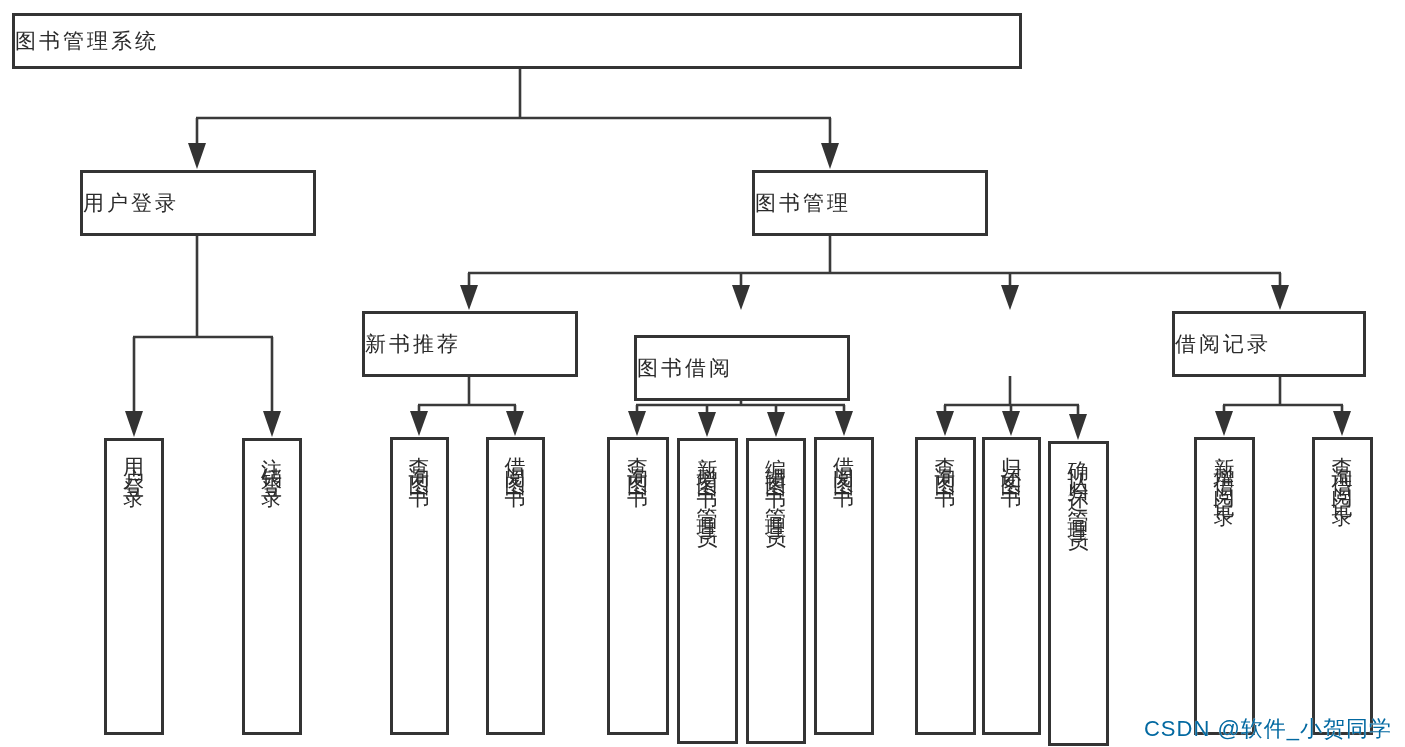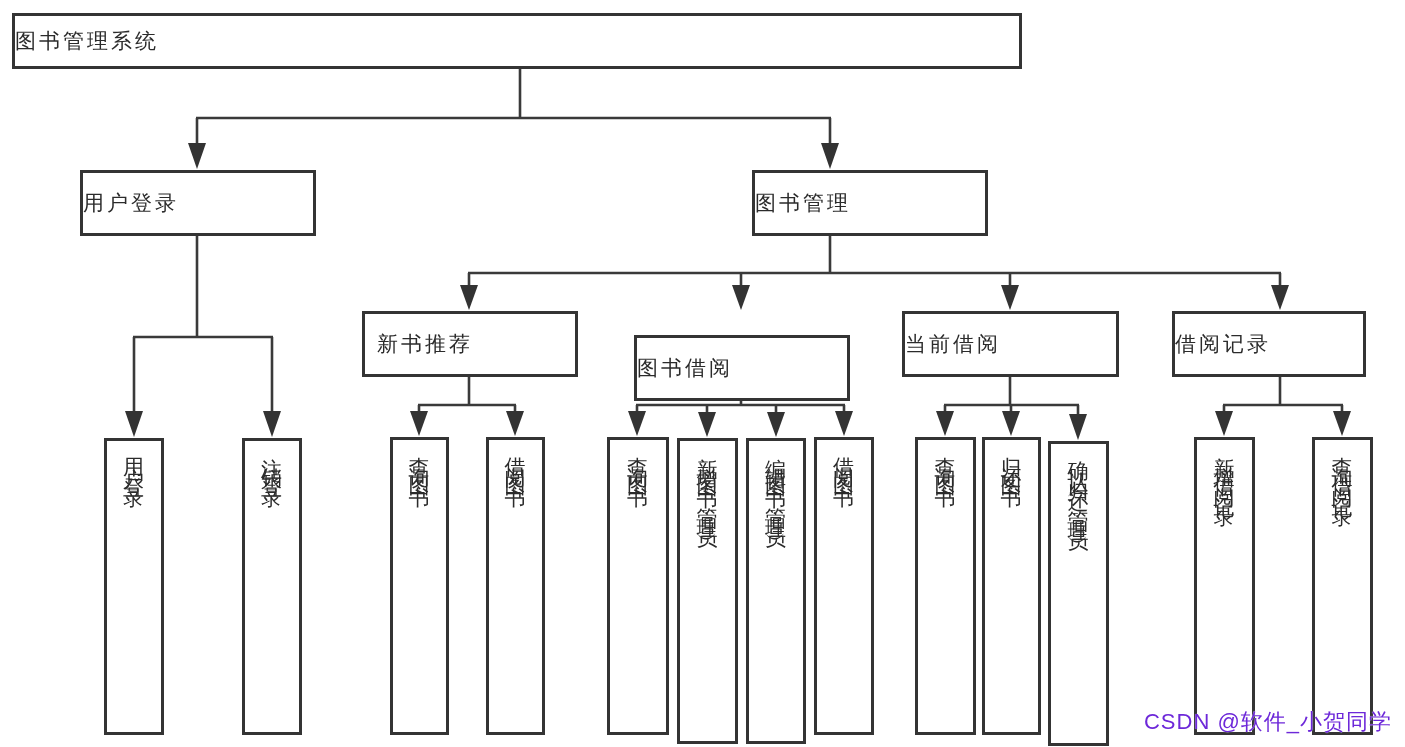--- a/index.html
+++ b/index.html
@@ -14,22 +14,22 @@
     position:absolute;box-sizing:border-box;background:#ffffff;
     border:3px solid #343434;display:flex;align-items:center;justify-content:flex-start;
   }
   .h-node{font-size:21px;letter-spacing:3px;white-space:nowrap;}
   .v-node{
     font-size:21px;letter-spacing:10px;
     writing-mode:vertical-rl;text-orientation:mixed;
     line-height:1;
   }
   .watermark{
-    position:absolute;right:13px;bottom:10px;z-index:5;
-    font-size:22px;color:#6d28d9;letter-spacing:1px;white-space:nowrap;
+    position:absolute;right:13px;bottom:3px;z-index:5;
+    font-size:22px;color:#0369a1;letter-spacing:1px;white-space:nowrap;
     text-shadow:0 0 1px #ffffff;
   }
 </style>
 </head>
 <body>
 
 <div class="canvas">
 
   <svg class="connectors" viewBox="0 0 1405 747">
     <g>
@@ -104,28 +104,25 @@
     <span>图书管理系统</span>
   </div>
 
   <div class="node h-node" style="left:80px;top:170px;width:236px;height:66px;">
     <span>用户登录</span>
   </div>
   <div class="node h-node" style="left:752px;top:170px;width:236px;height:66px;">
     <span>图书管理</span>
   </div>
 
-  <div class="node h-node" style="left:362px;top:311px;width:216px;height:66px;padding-left:12px;">
+  <div class="node h-node" style="left:362px;top:311px;width:216px;height:66px;">
     <span>新书推荐</span>
   </div>
   <div class="node h-node" style="left:634px;top:311px;width:216px;height:66px;margin-top:24px;">
     <span>图书借阅</span>
-  </div>
-  <div class="node h-node" style="left:902px;top:311px;width:217px;height:66px;">
-    <span>当前借阅</span>
   </div>
   <div class="node h-node" style="left:1172px;top:311px;width:194px;height:66px;">
     <span>借阅记录</span>
   </div>
 
   <div class="node v-node" style="left:104px;top:438px;width:60px;height:297px;">
     <span>用户登录</span>
   </div>
   <div class="node v-node" style="left:242px;top:438px;width:60px;height:297px;">
     <span>注销登录</span>

